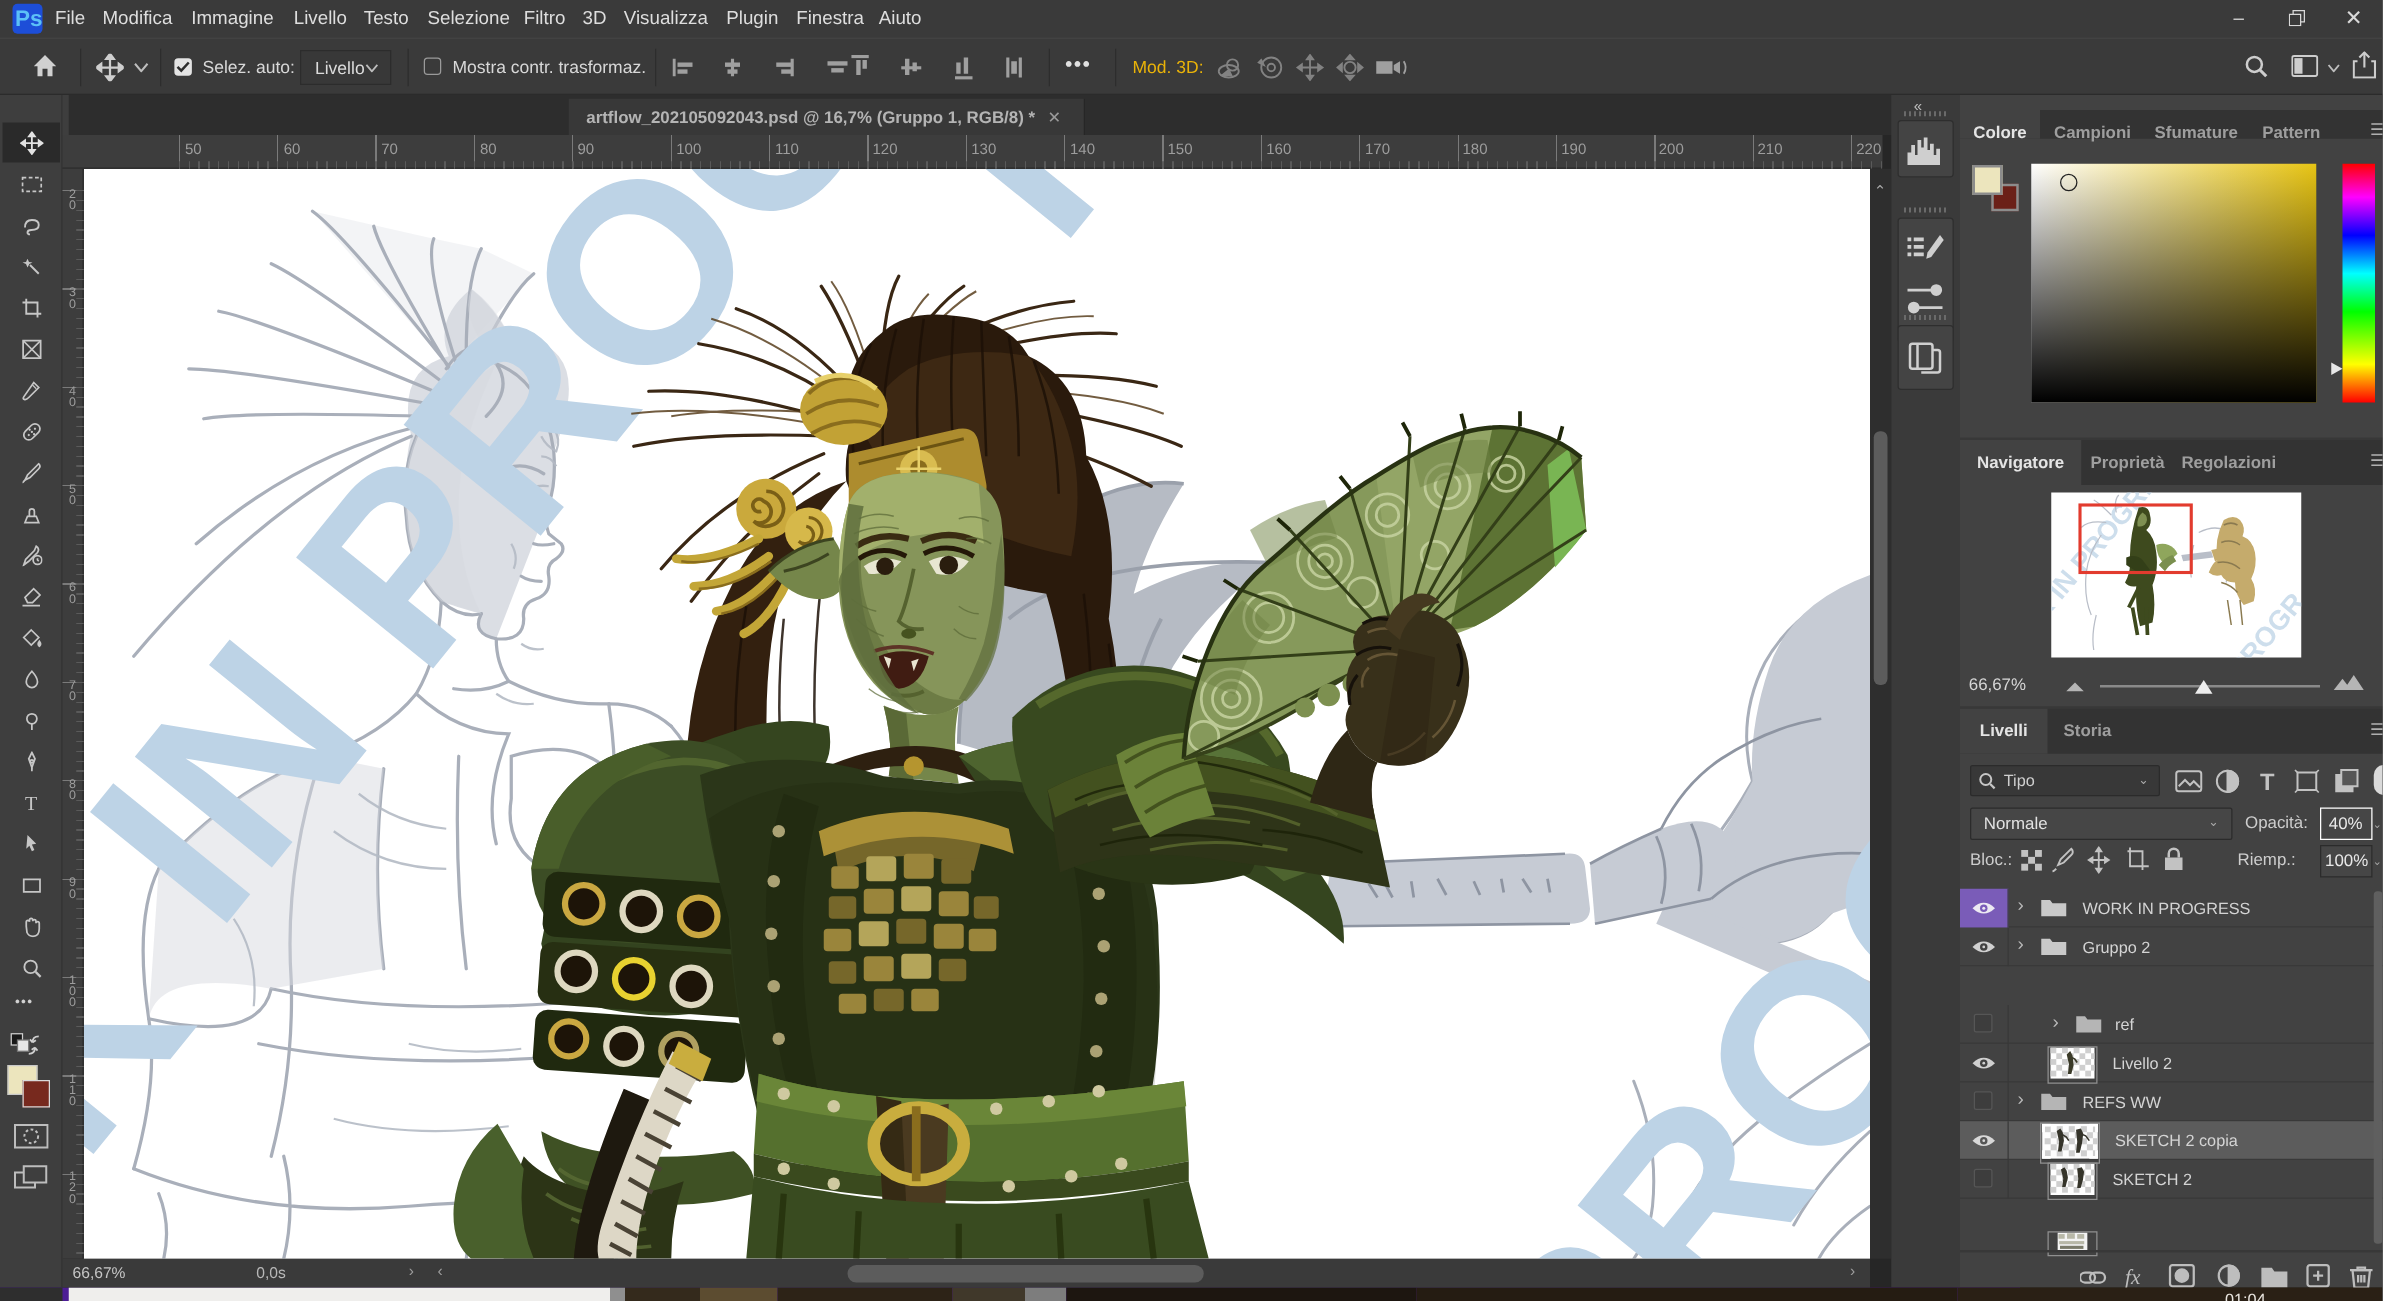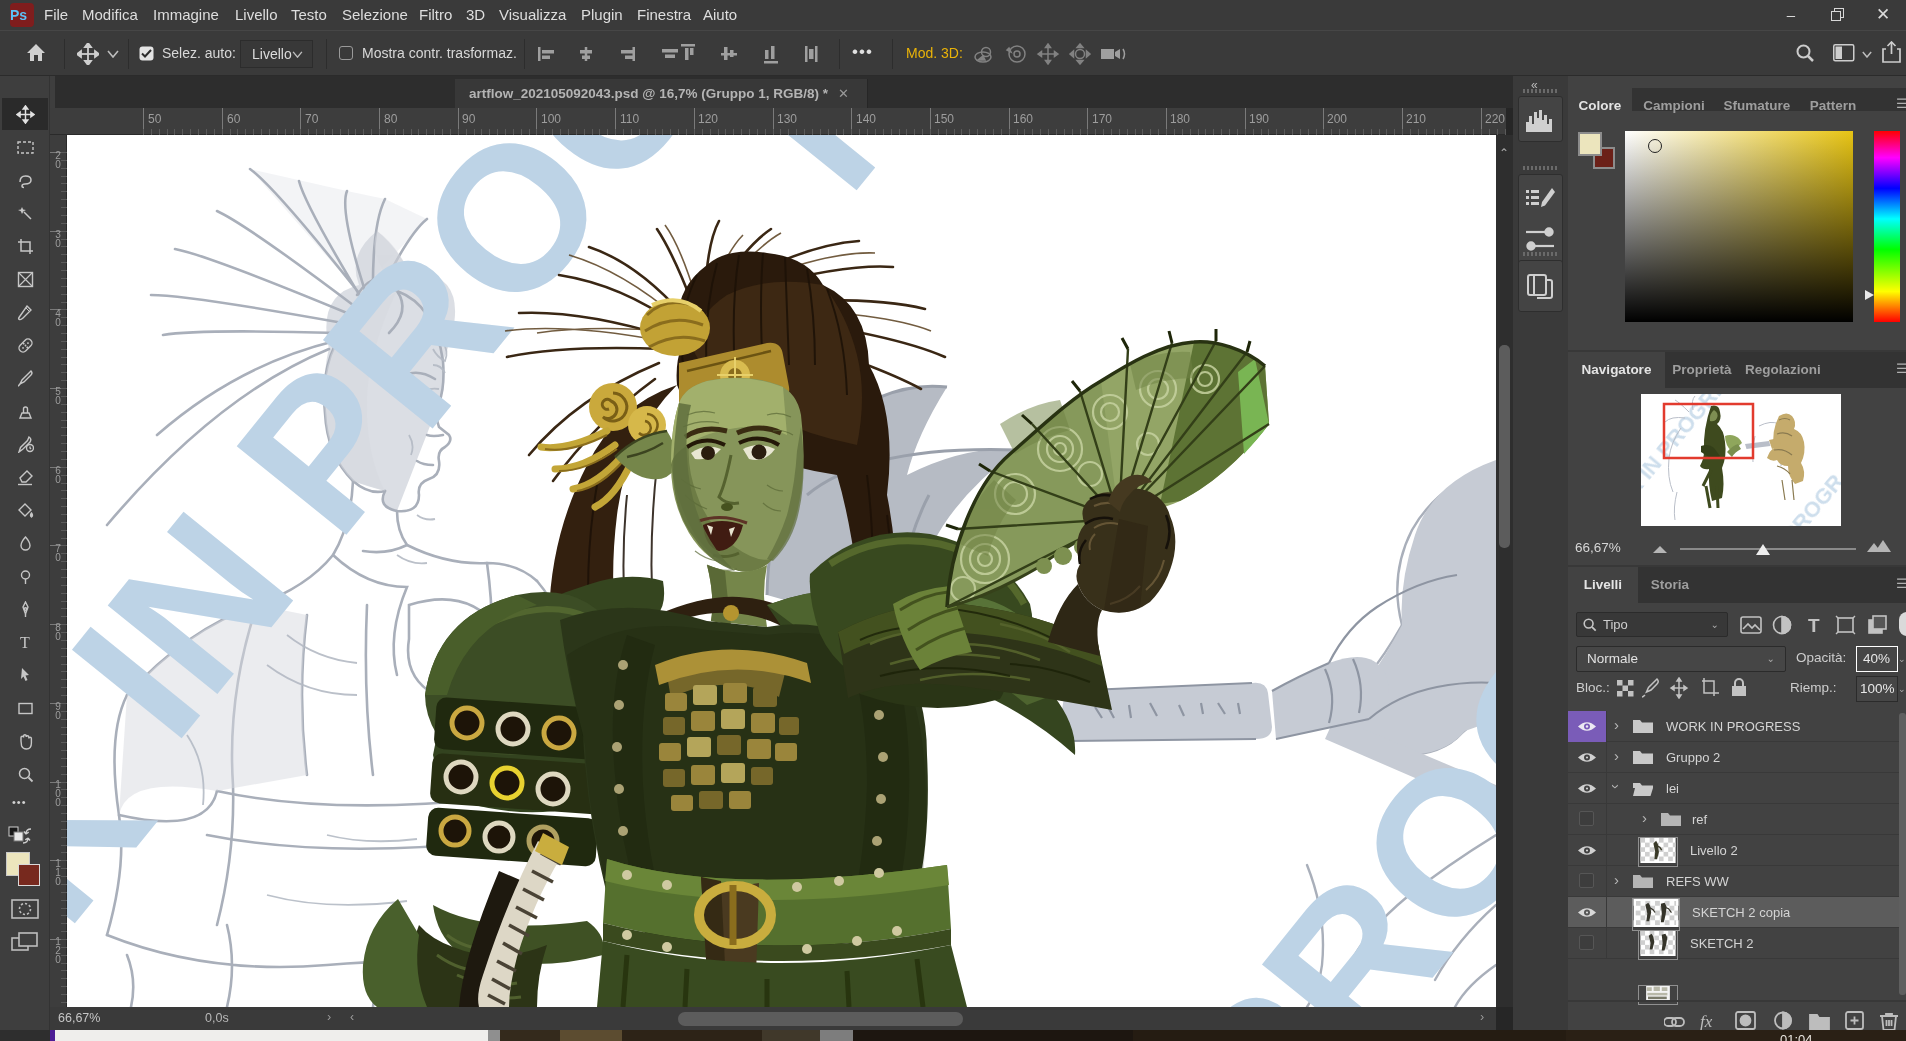--- a/index.html
+++ b/index.html
@@ -2,21 +2,21 @@
 <html><head>
 <meta charset="utf-8">
 <style>
 *{margin:0;padding:0;box-sizing:border-box}
 html,body{width:1906px;height:1041px;overflow:hidden;background:#262626;font-family:"Liberation Sans",sans-serif;}
 .abs{position:absolute}
 #app{position:relative;width:1906px;height:1041px}
 
 #menubar{left:0;top:0;width:1906px;height:30px;background:#3a3a3a;color:#dedede;font-size:15px}
 #menubar .mi{position:absolute;top:6px}
-#pslogo{left:10px;top:3px;width:24px;height:24px;background:#7f1d1d;border-radius:4px;color:#5cc1f7;font-size:14px;font-weight:bold;text-align:left;line-height:24px}
+#pslogo{left:10px;top:3px;width:24px;height:24px;background:#1d4ed8;border-radius:4px;color:#5cc1f7;font-size:18px;font-weight:bold;text-align:right;line-height:24px}
 .winbtn{position:absolute;top:0;width:46px;height:30px;color:#d8d8d8;text-align:center;line-height:30px;font-size:15px}
 
 #optbar{left:0;top:30px;width:1906px;height:46px;background:#3a3a3a;border-top:1px solid #464646;border-bottom:1px solid #2b2b2b;color:#d8d8d8;font-size:14px}
 .vsep{position:absolute;top:8px;width:1px;height:30px;background:#2d2d2d}
 .obtxt{position:absolute;top:14px}
 .dim{color:#eab308}
 
 #tabbar{left:0;top:76px;width:1906px;height:32px;background:#2d2d2d}
 .dtab{position:absolute;top:3px;height:29px;background:#383838;color:#b4b4b4;font-size:13.5px;font-weight:bold;line-height:29px;padding-left:14px;border-right:1px solid #262626}
 .dtab.active{background:#454545;color:#e8e8e8}
@@ -941,35 +941,20 @@
               <path d="M1 6.5 Q10 -2 19 6.5 Q10 15 1 6.5z" fill="#d0d0d0"></path>
               <circle cx="10" cy="6.5" r="3" fill="#424242"></circle>
               <circle cx="10" cy="6.5" r="1.1" fill="#d0d0d0"></circle>
             </svg>
           </div>
           <span class="exp">›</span>
           <span class="fold"><svg width="22" height="16" viewBox="0 0 22 16">
               <path d="M1 2 h7 l2 2.5 h11 V15 H1z" fill="#c9c9c9"></path>
             </svg></span>
           <span class="lname">Gruppo 2</span>
-        </div>
-  <div class="lrow" style="top:62px">
-          <div class="eyecell">
-            <svg class="eye" width="20" height="13" viewBox="0 0 20 13">
-              <path d="M1 6.5 Q10 -2 19 6.5 Q10 15 1 6.5z" fill="#d0d0d0"></path>
-              <circle cx="10" cy="6.5" r="3" fill="#424242"></circle>
-              <circle cx="10" cy="6.5" r="1.1" fill="#d0d0d0"></circle>
-            </svg>
-          </div>
-          <span class="exp" style="transform:rotate(90deg)">›</span>
-          <span class="fold"><svg width="22" height="17" viewBox="0 0 22 17">
-              <path d="M1 3 h7 l2 2.5 h11 V8 H1z" fill="#c9c9c9"></path>
-              <path d="M3 8 h18 l-2.5 8 H1z" fill="#c9c9c9"></path>
-            </svg></span>
-          <span class="lname">lei</span>
         </div>
   <div class="lrow" style="top:93px">
           <div class="eyecell">
             <span class="noeye"></span>
           </div>
           <span class="exp" style="left:74px">›</span>
           <span class="fold" style="left:92px"><svg width="22" height="16" viewBox="0 0 22 16">
               <path d="M1 2 h7 l2 2.5 h11 V15 H1z" fill="#b5b5b5"></path>
             </svg></span>
           <span class="lname" style="left:124px">ref</span>

